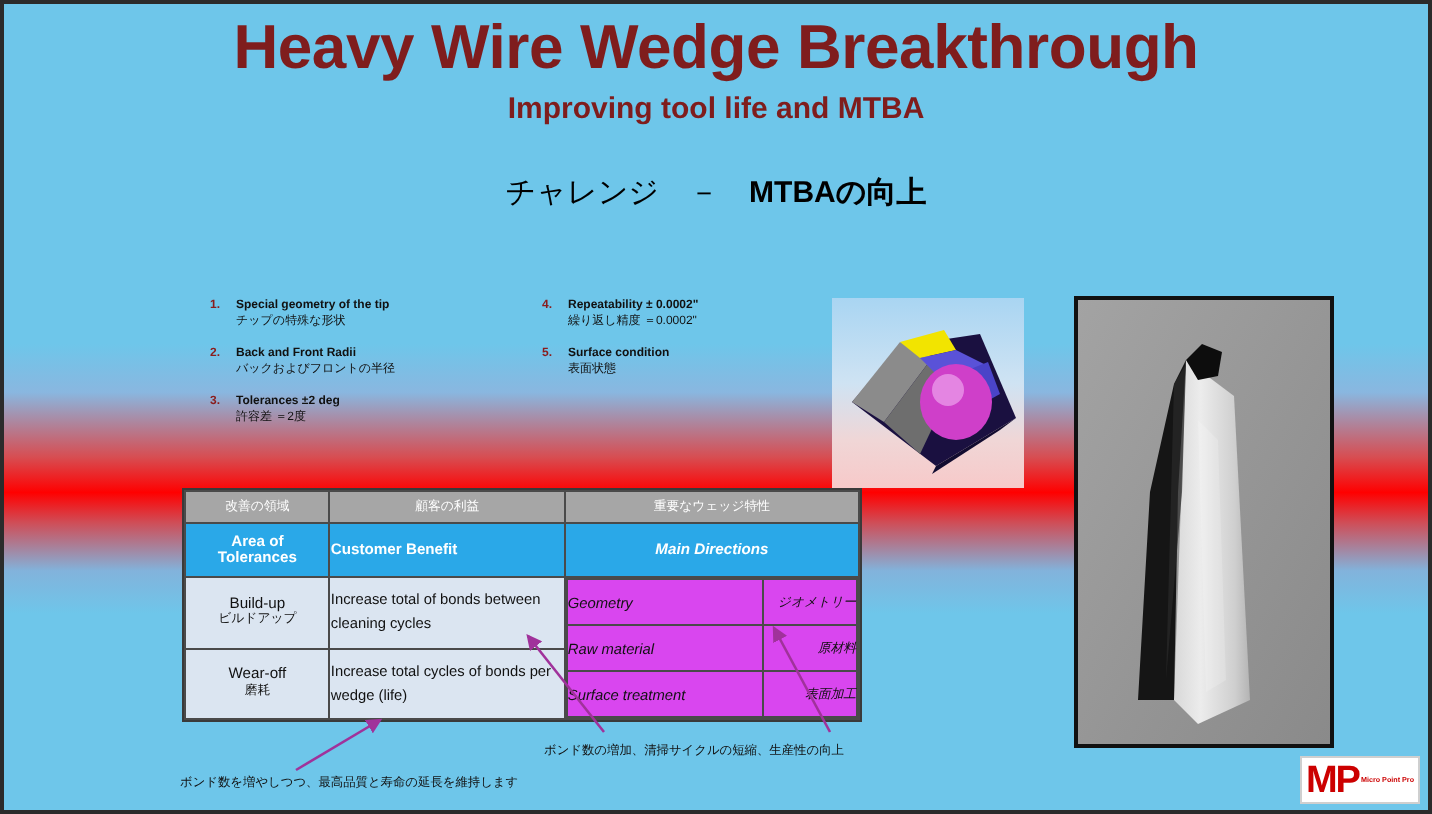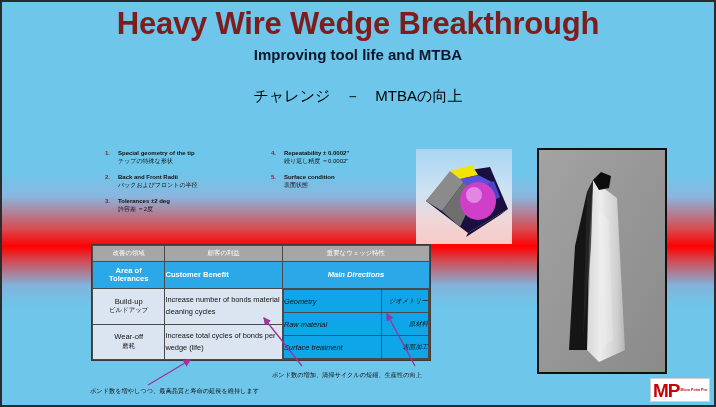--- a/index.html
+++ b/index.html
@@ -30,27 +30,27 @@
   }
 
   
   #title{
     position:absolute;left:0;right:0;top:4px;text-align:center;
     font-size:31px;font-weight:bold;color:#7f1d1d;letter-spacing:-0.2px;
     line-height:36px;
   }
   #subtitle{
     position:absolute;left:0;right:0;top:44px;text-align:center;
-    font-size:15px;font-weight:bold;color:#0f172a;
+    font-size:15px;font-weight:bold;color:#7f1d1d;
   }
   #jptitle{
     position:absolute;left:0;right:0;top:85px;text-align:center;
     font-size:15px;color:#000;
   }
-  #jptitle .em{font-weight:normal;}
+  #jptitle .em{font-weight:bold;}
 
   
   .numlist{position:absolute;font-size:5.6px;}
   #list-left{left:90px;top:148px;width:150px;}
   #list-right{left:256px;top:148px;width:160px;}
   .li{position:relative;margin-bottom:9px;padding-left:26px;}
   .li .num{
     position:absolute;left:0;top:0;width:18px;text-align:right;
     color:#8a1c1c;font-weight:bold;font-size:6px;
   }
@@ -74,21 +74,21 @@
     height:26px;line-height:9.5px;font-size:7.6px;
   }
   .body-row td{background:#dbe5f1;color:#111;height:33px;margin-top:32px;}
   td.c-area{width:72px;text-align:center;line-height:8.5px;padding:2px 3px;}
   td.c-benefit{width:118px;text-align:left;padding:2px 6px;line-height:12px;}
   td.c-main{width:148px;padding:0;font-style:italic;}
   .c-area .en{display:block;font-size:7.6px;}
   .c-area .jp{display:block;font-size:6.4px;}
   .mini{width:100%;border-collapse:collapse;}
   .mini td{border:none;border-bottom:1px solid #9aa7b8;height:22px;
-           padding:0 6px;background:#0ea5e9;font-size:7.4px;}
+           padding:0 6px;background:#d946ef;font-size:7.4px;}
   .mini tr:last-child td{border-bottom:none;}
   .mini td.jpcell{text-align:right;font-size:6.4px;width:46px;}
 
   
   #wedge3d{
     position:absolute;left:414px;top:147px;width:96px;height:95px;
     background:linear-gradient(to bottom,#a9d5f2 0%,#cfe3f3 45%,#f0d6d6 75%,#f7c9c9 100%);
     overflow:hidden;
   }
   #photo{
@@ -207,21 +207,21 @@
         </td>
         <td class="c-benefit" style="">Customer Benefit</td>
         <td class="c-main" style="text-align:center">Main Directions</td>
       </tr>
 
       <tr class="body-row">
         <td class="c-area">
           <span class="en">Build-up</span>
           <span class="jp">ビルドアップ</span>
         </td>
-        <td class="c-benefit">Increase number of bonds material cleaning cycles</td>
+        <td class="c-benefit">Increase total of bonds between cleaning cycles</td>
         <td class="c-main" rowspan="2">
           <table class="mini">
             <tbody>
               <tr>
                 <td>Geometry</td>
                 <td class="jpcell">ジオメトリー</td>
               </tr>
               <tr>
                 <td>Raw material</td>
                 <td class="jpcell">原材料</td>

